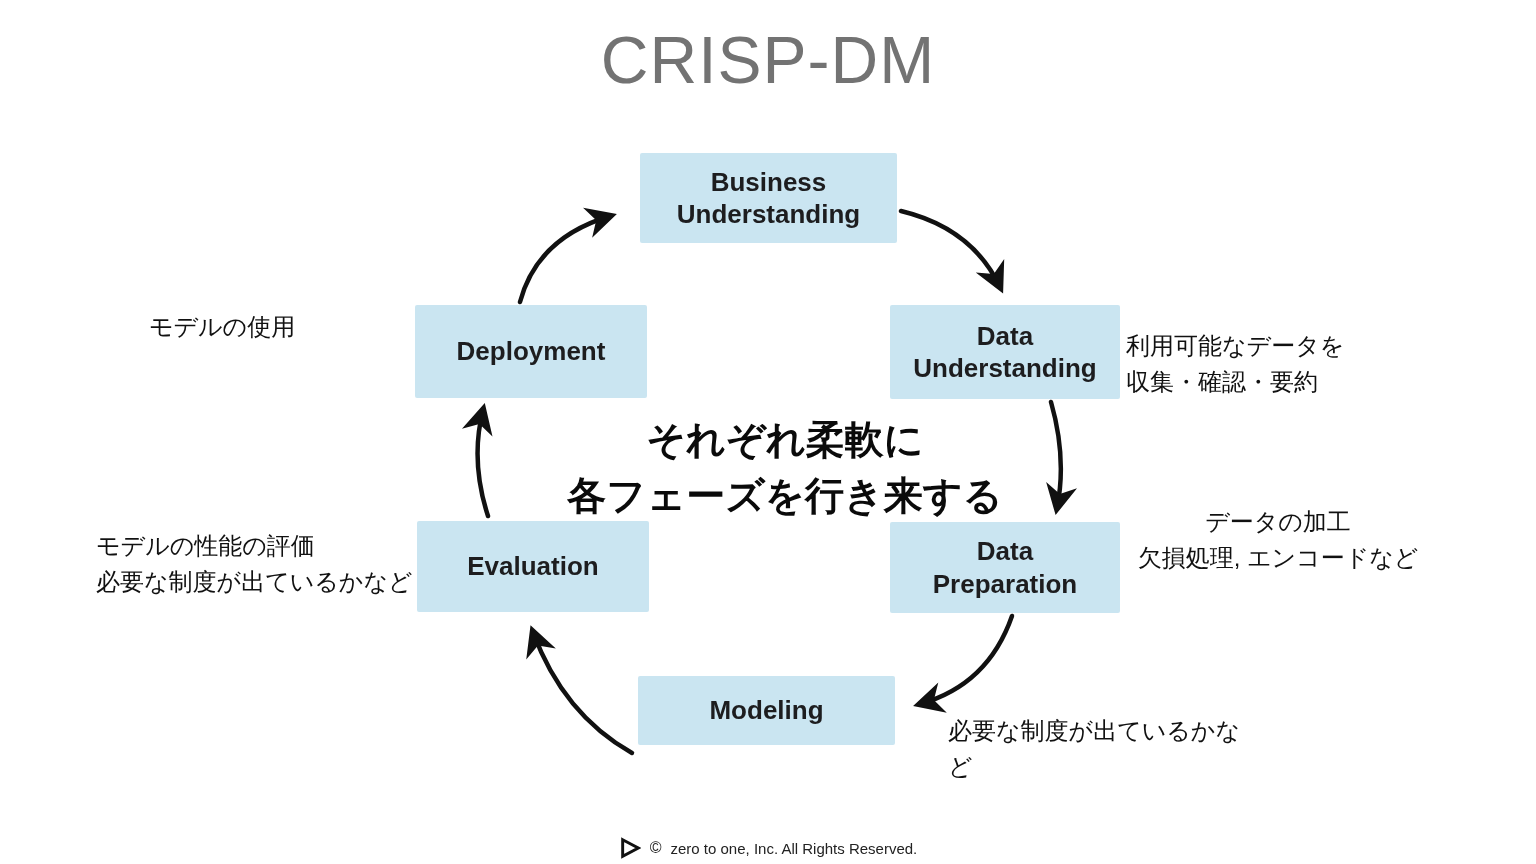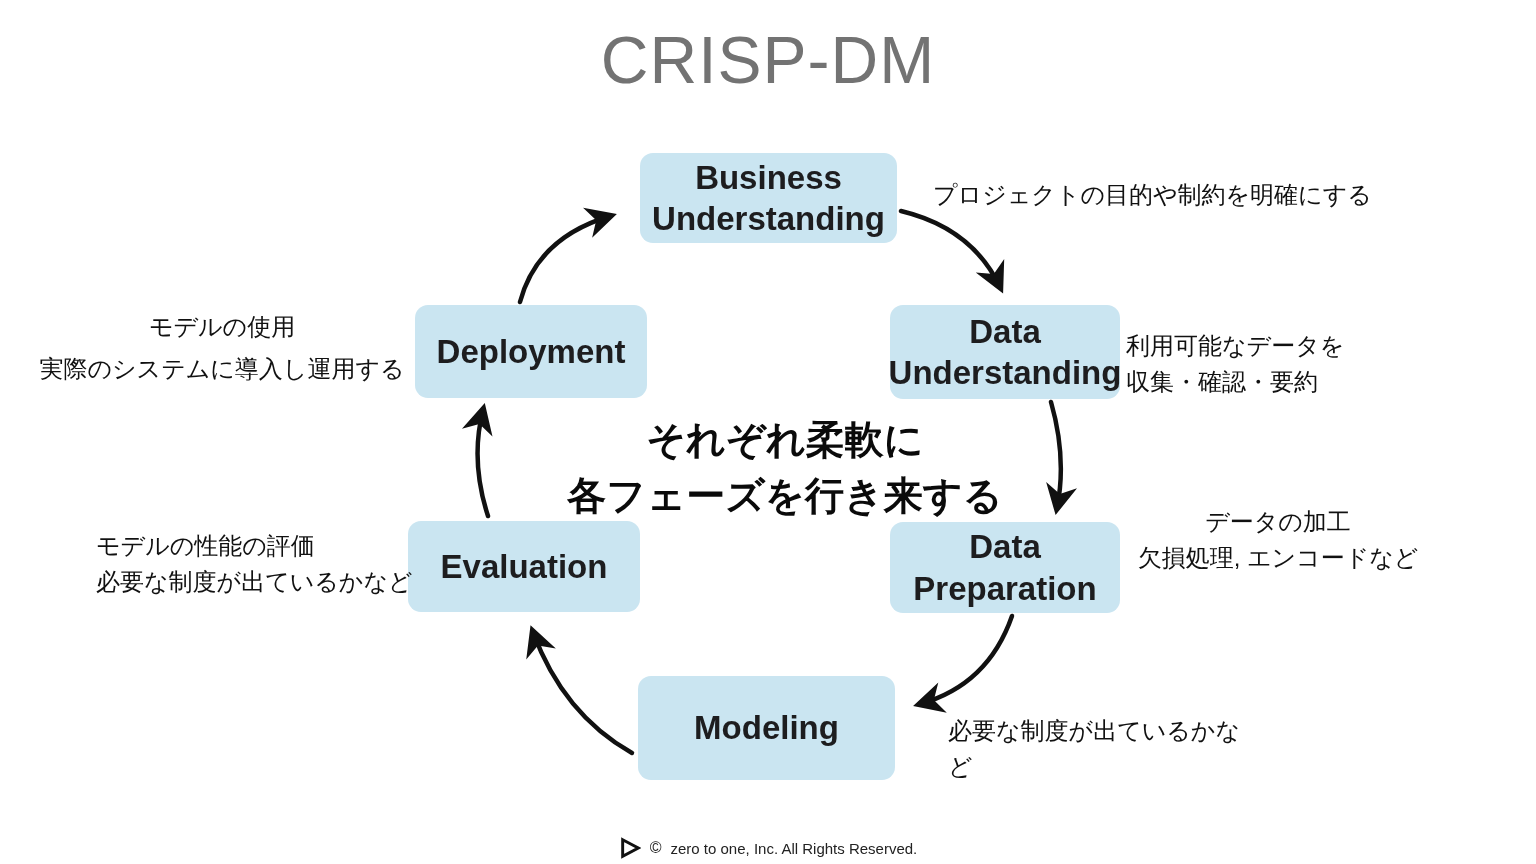--- a/index.html
+++ b/index.html
@@ -8,30 +8,30 @@
     background:#ffffff; overflow:hidden;
     font-family:"Liberation Sans", sans-serif; color:#111111;
   }
   .title {
     position:absolute; top:22px; left:0; width:100%;
     text-align:center; font-size:66px; font-weight:400; letter-spacing:1px;
     color:#737373;
   }
   .arrows { position:absolute; left:0; top:0; }
   .phase-box {
-    position:absolute; background:#cae5f1; border-radius:13px;
+    position:absolute; background:#cae5f1; border-radius:2px;
     display:flex; flex-direction:column; align-items:center; justify-content:center;
-    font-weight:bold; font-size:33px; line-height:1.25; text-align:center;
+    font-weight:bold; font-size:26px; line-height:1.25; text-align:center;
     color:#1d1d1f;
   }
   #box-business        { left:640px; top:153px; width:257px; height:90px; }
   #box-data-understanding { left:890px; top:305px; width:230px; height:94px; }
   #box-data-preparation   { left:890px; top:522px; width:230px; height:91px; }
-  #box-modeling        { left:638px; top:676px; width:257px; height:104px; }
-  #box-evaluation      { left:408px; top:521px; width:232px; height:91px;align-items:center; }
+  #box-modeling        { left:638px; top:676px; width:257px; height:69px; }
+  #box-evaluation      { left:417px; top:521px; width:232px; height:91px;align-items:center; }
   #box-deployment      { left:415px; top:305px; width:232px; height:93px; }
 
   .annotation { position:absolute; font-size:24px; line-height:36px; color:#111111; }
   #ann-business          { left:933px;  top:177px; width:445px; text-align:left; }
   #ann-data-understanding{ left:1126px; top:328px; width:236px; }
   #ann-data-preparation  { left:1130px; top:504px; width:296px; text-align:center; }
   #ann-modeling          { left:948px;  top:713px; width:310px; text-align:left; }
   #ann-evaluation        { left:96px;   top:528px; width:330px; }
   #ann-deployment        { left:38px;   top:306px; width:368px; text-align:center; line-height:42px; }
 
@@ -90,23 +90,20 @@
   </div>
 
   <div class="phase-box" id="box-evaluation">
     <span>Evaluation</span>
   </div>
 
   <div class="phase-box" id="box-deployment">
     <span>Deployment</span>
   </div>
 
-  <div class="annotation" id="ann-business">
-    <div>プロジェクトの目的や制約を明確にする</div>
-  </div>
 
   <div class="annotation" id="ann-data-understanding">
     <div>利用可能なデータを</div>
     <div>収集・確認・要約</div>
   </div>
 
   <div class="annotation" id="ann-data-preparation">
     <div>データの加工</div>
     <div>欠損処理, エンコードなど</div>
   </div>
@@ -115,21 +112,20 @@
     <div>必要な制度が出ているかなど</div>
   </div>
 
   <div class="annotation" id="ann-evaluation">
     <div>モデルの性能の評価</div>
     <div>必要な制度が出ているかなど</div>
   </div>
 
   <div class="annotation" id="ann-deployment">
     <div>モデルの使用</div>
-    <div>実際のシステムに導入し運用する</div>
   </div>
 
   <div class="center-note">
     <div>それぞれ柔軟に</div>
     <div>各フェーズを行き来する</div>
   </div>
 
   <div class="footer">
     <svg class="logo-triangle" width="22" height="22" viewBox="0 0 24 24" aria-hidden="true">
       <polygon points="4,3 21,12 4,21" fill="#ffffff" stroke="#111111" stroke-width="3.2" stroke-linejoin="miter"></polygon>

